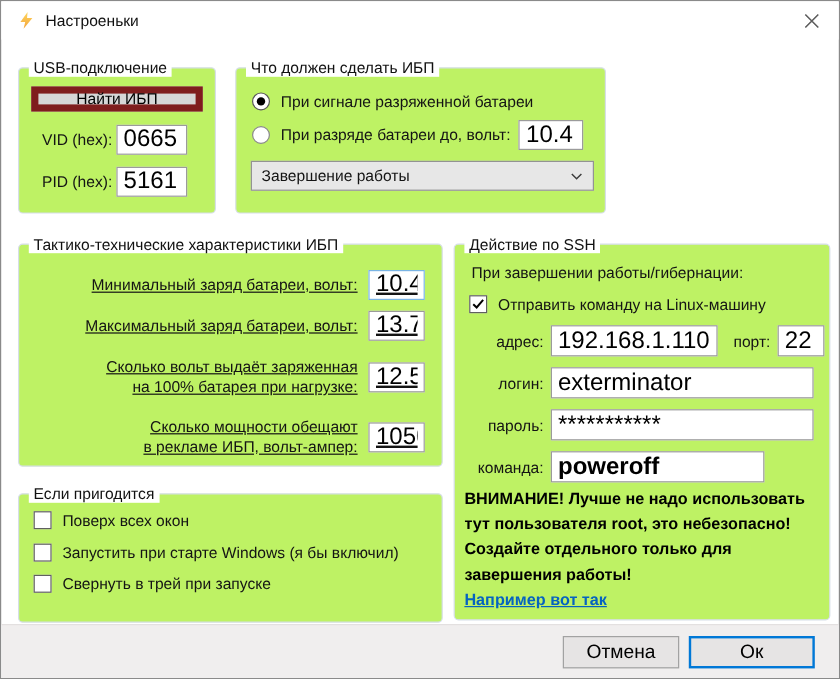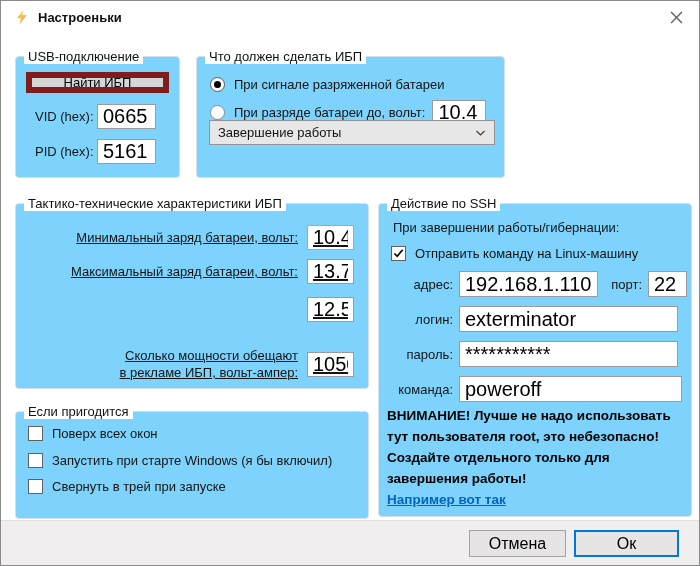--- a/index.html
+++ b/index.html
@@ -4,24 +4,24 @@
 <style>
   html,body{margin:0;padding:0;background:#fff;}
   .window{
     position:relative;width:700px;height:566px;box-sizing:border-box;
     border:1px solid #8a8a8a;background:#fff;overflow:hidden;
     font-family:"Liberation Sans",sans-serif;font-size:13px;color:#141414;
   }
   
   .titlebar{position:absolute;top:0;left:0;right:0;height:32px;display:flex;align-items:center;background:#fff;}
   .app-icon{margin-left:12px;width:17px;height:17px;display:flex;align-items:center;justify-content:center;}
-  .title-text{margin-left:8px;font-size:13px;color:#111;font-weight:bold;}
+  .title-text{margin-left:8px;font-size:13px;color:#111;}
   .close-btn{position:absolute;top:0;right:0;width:46px;height:32px;display:flex;align-items:center;justify-content:center;cursor:pointer;}
   
-  .group{position:absolute;border:1px solid #d6dee8;border-radius:4px;background:#7dd3fc;}
+  .group{position:absolute;border:1px solid #d6dee8;border-radius:4px;background:#bef264;}
   .group-title{position:absolute;top:-8px;left:8px;background:#fff;padding:0 4px;white-space:nowrap;color:#111;}
   
   .btn{display:flex;align-items:center;justify-content:center;background:#d6d6d6;border:6px solid #7f1d1d;font-size:13px;color:#000;cursor:pointer;box-sizing:border-box;}
   .txt{box-sizing:border-box;border:1px solid #9b9b9b;background:#fff;font-family:"Liberation Sans",sans-serif;font-size:20px;color:#000;padding:1px 5px;outline:none;}
   .txt.focused{border:1px solid #7ab4e4;}
   .radio{width:15px;height:15px;border-radius:50%;border:1px solid #595959;background:#fff;box-sizing:border-box;position:relative;flex:none;cursor:pointer;}
   .radio.unchecked{border-color:#8a8a8a;}
   .radio.checked::after{content:"";position:absolute;left:3px;top:3px;right:3px;bottom:3px;border-radius:50%;background:#000;}
   .cb{width:15px;height:15px;border:1px solid #606060;background:#fff;box-sizing:border-box;flex:none;display:flex;align-items:center;justify-content:center;cursor:pointer;}
   .row{display:flex;align-items:center;gap:9px;}
@@ -29,21 +29,21 @@
   .combo .chev{margin-left:auto;display:flex;align-items:center;}
   
   .usb-find{position:absolute;left:10px;top:15px;width:143px;height:21px;}
   .usb-row{position:absolute;left:19px;display:flex;align-items:center;}
   .usb-row .lbl{width:62px;}
   .usb-row .txt{width:59px;height:25px;}
   
   .act-row1{position:absolute;left:13px;top:20px;}
   .act-row2{position:absolute;left:13px;top:43px;height:25px;}
   .act-row2 .txt{width:54px;height:25px;margin-left:6px;}
-  .act-combo{left:12px;top:63px;width:286px;height:25px;}
+  .act-combo{left:12px;top:77px;width:286px;height:25px;}
   
   .spec-row{position:absolute;right:14px;display:flex;align-items:center;gap:9px;text-decoration:underline;}
   .spec-row .lbl{text-align:right;white-space:pre-line;line-height:17px;}
   .spec-row .txt{width:47px;height:25px;flex:none;}
   
   .ssh-sub{position:absolute;left:14px;top:16px;}
   .ssh-send{position:absolute;left:12px;top:42px;}
   .ssh-field{position:absolute;display:flex;align-items:center;}
   .ssh-field .lbl{width:72px;text-align:right;margin-right:6px;flex:none;}
   .ssh-note{position:absolute;left:8px;top:201px;width:298px;}
@@ -120,20 +120,22 @@
     <span class="group-title">Тактико-технические характеристики ИБП</span>
     <div class="spec-row" style="top:21px;">
       <span class="lbl">Минимальный заряд батареи, вольт:</span>
       <input class="txt focused" value="10.4" style="">
     </div>
     <div class="spec-row" style="top:55px;">
       <span class="lbl">Максимальный заряд батареи, вольт:</span>
       <input class="txt" value="13.7" style="">
     </div>
     <div class="spec-row" style="top:93px;">
+      <span class="lbl">Сколько вольт выдаёт заряженная
+на 100% батарея при нагрузке:</span>
       <input class="txt" value="12.5" style="">
     </div>
     <div class="spec-row" style="top:143px;">
       <span class="lbl">Сколько мощности обещают
 в рекламе ИБП, вольт-ампер:</span>
       <input class="txt" value="1050" style="">
     </div>
   </div>
 
   <div class="group" style="left:377px;top:202px;width:312px;height:312px;">
@@ -156,21 +158,21 @@
     <div class="ssh-field" style="left:2px;top:102px;">
       <span class="lbl">логин:</span>
       <input class="txt" style="width: 219px; height: 26px;" value="exterminator">
     </div>
     <div class="ssh-field" style="left:2px;top:137px;">
       <span class="lbl">пароль:</span>
       <input class="txt" style="width: 219px; height: 26px;" value="***********">
     </div>
     <div class="ssh-field" style="left:2px;top:172px;">
       <span class="lbl">команда:</span>
-      <input class="txt" style="width: 223px; height: 26px;" value="poweroff">
+      <input class="txt" style="width: 178px; height: 26px; font-weight: bold;" value="poweroff">
     </div>
     <div class="ssh-note">
       <div class="warn">ВНИМАНИЕ! Лучше не надо использовать тут пользователя root, это небезопасно! Создайте отдельного только для завершения работы!</div>
       <a class="link">Например вот так</a>
     </div>
   </div>
 
   <div class="group" style="left:14px;top:410px;width:352px;height:106px;">
     <span class="group-title">Если пригодится</span>
     <div class="row extra-row" style="top:14px;">

